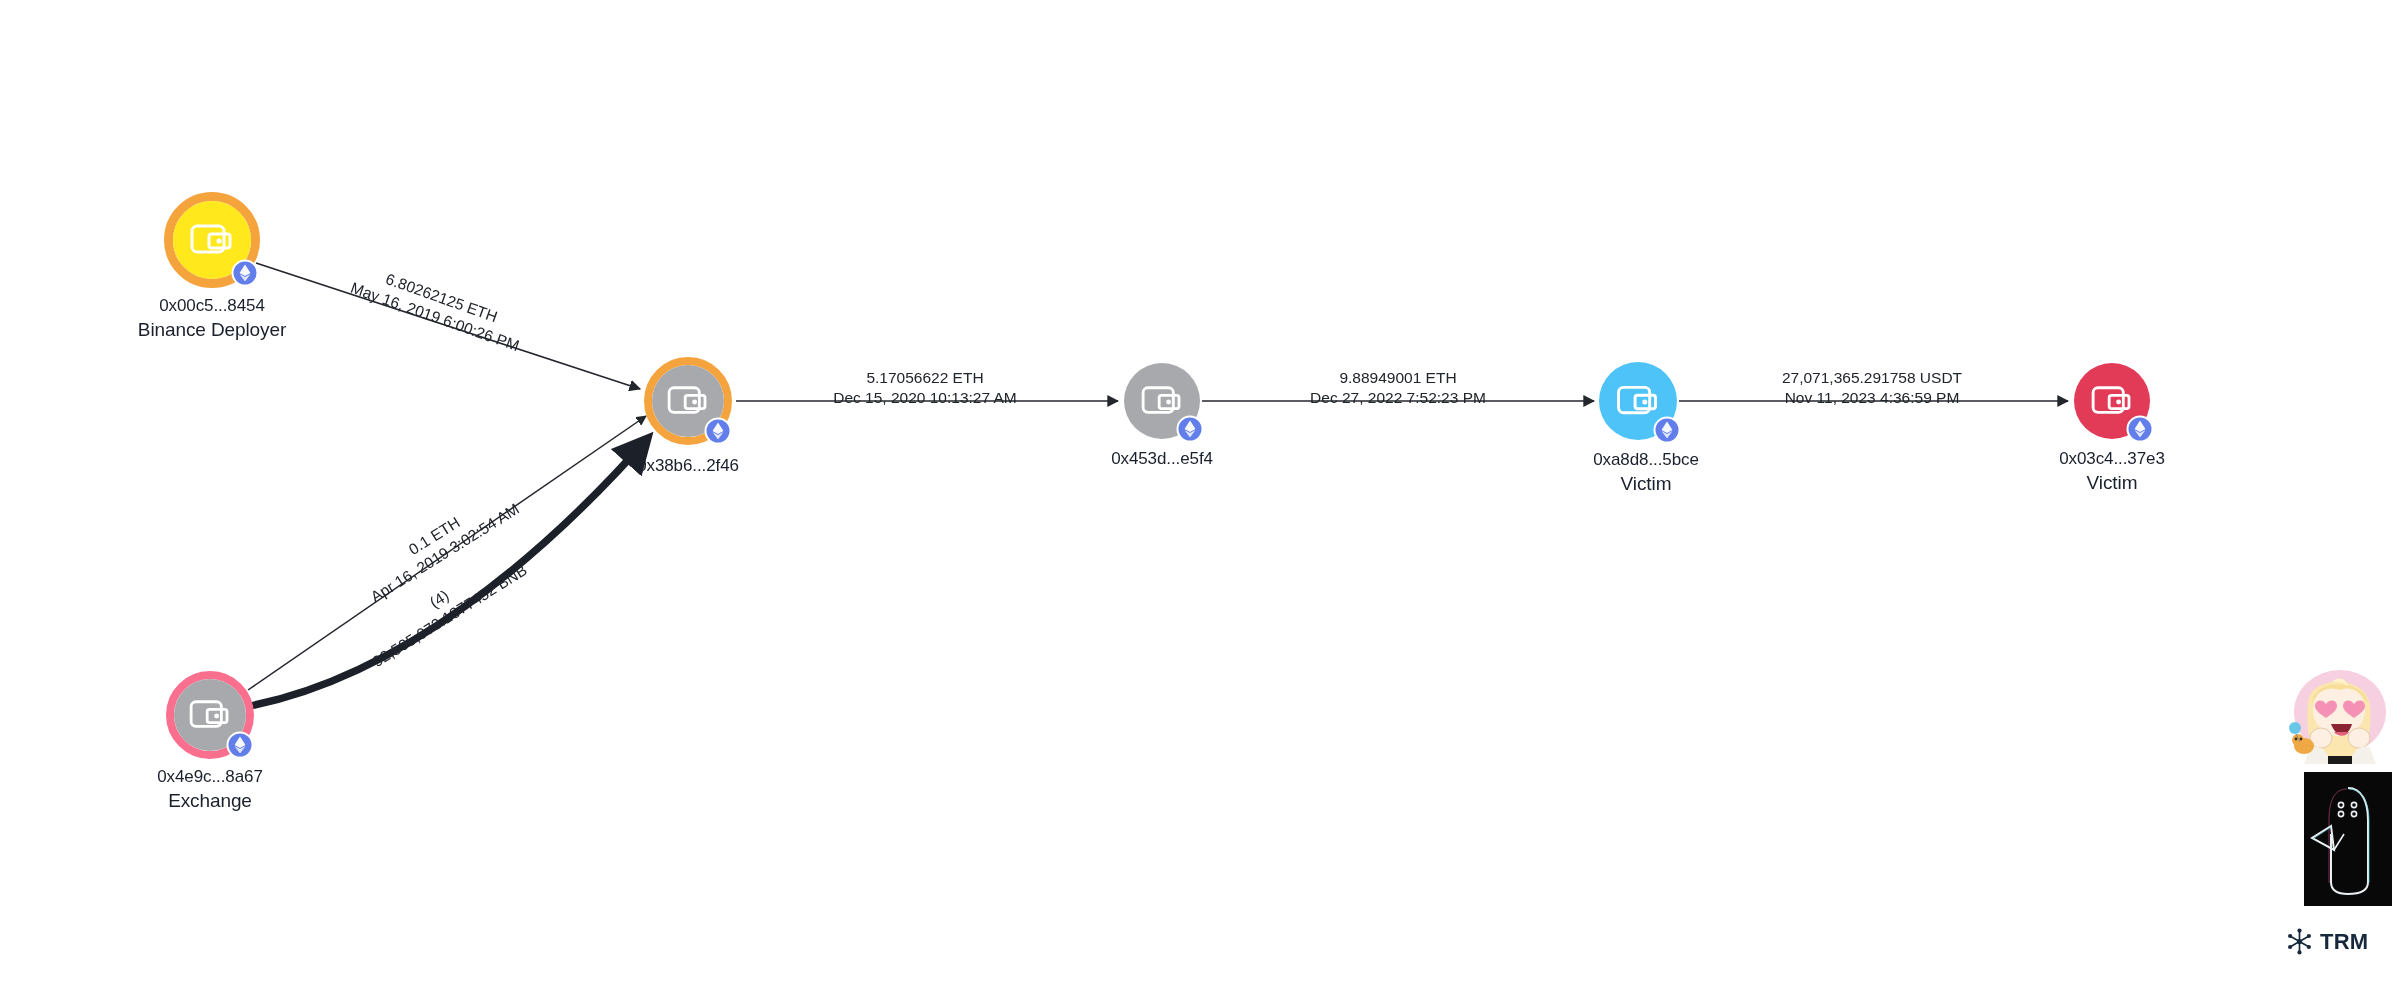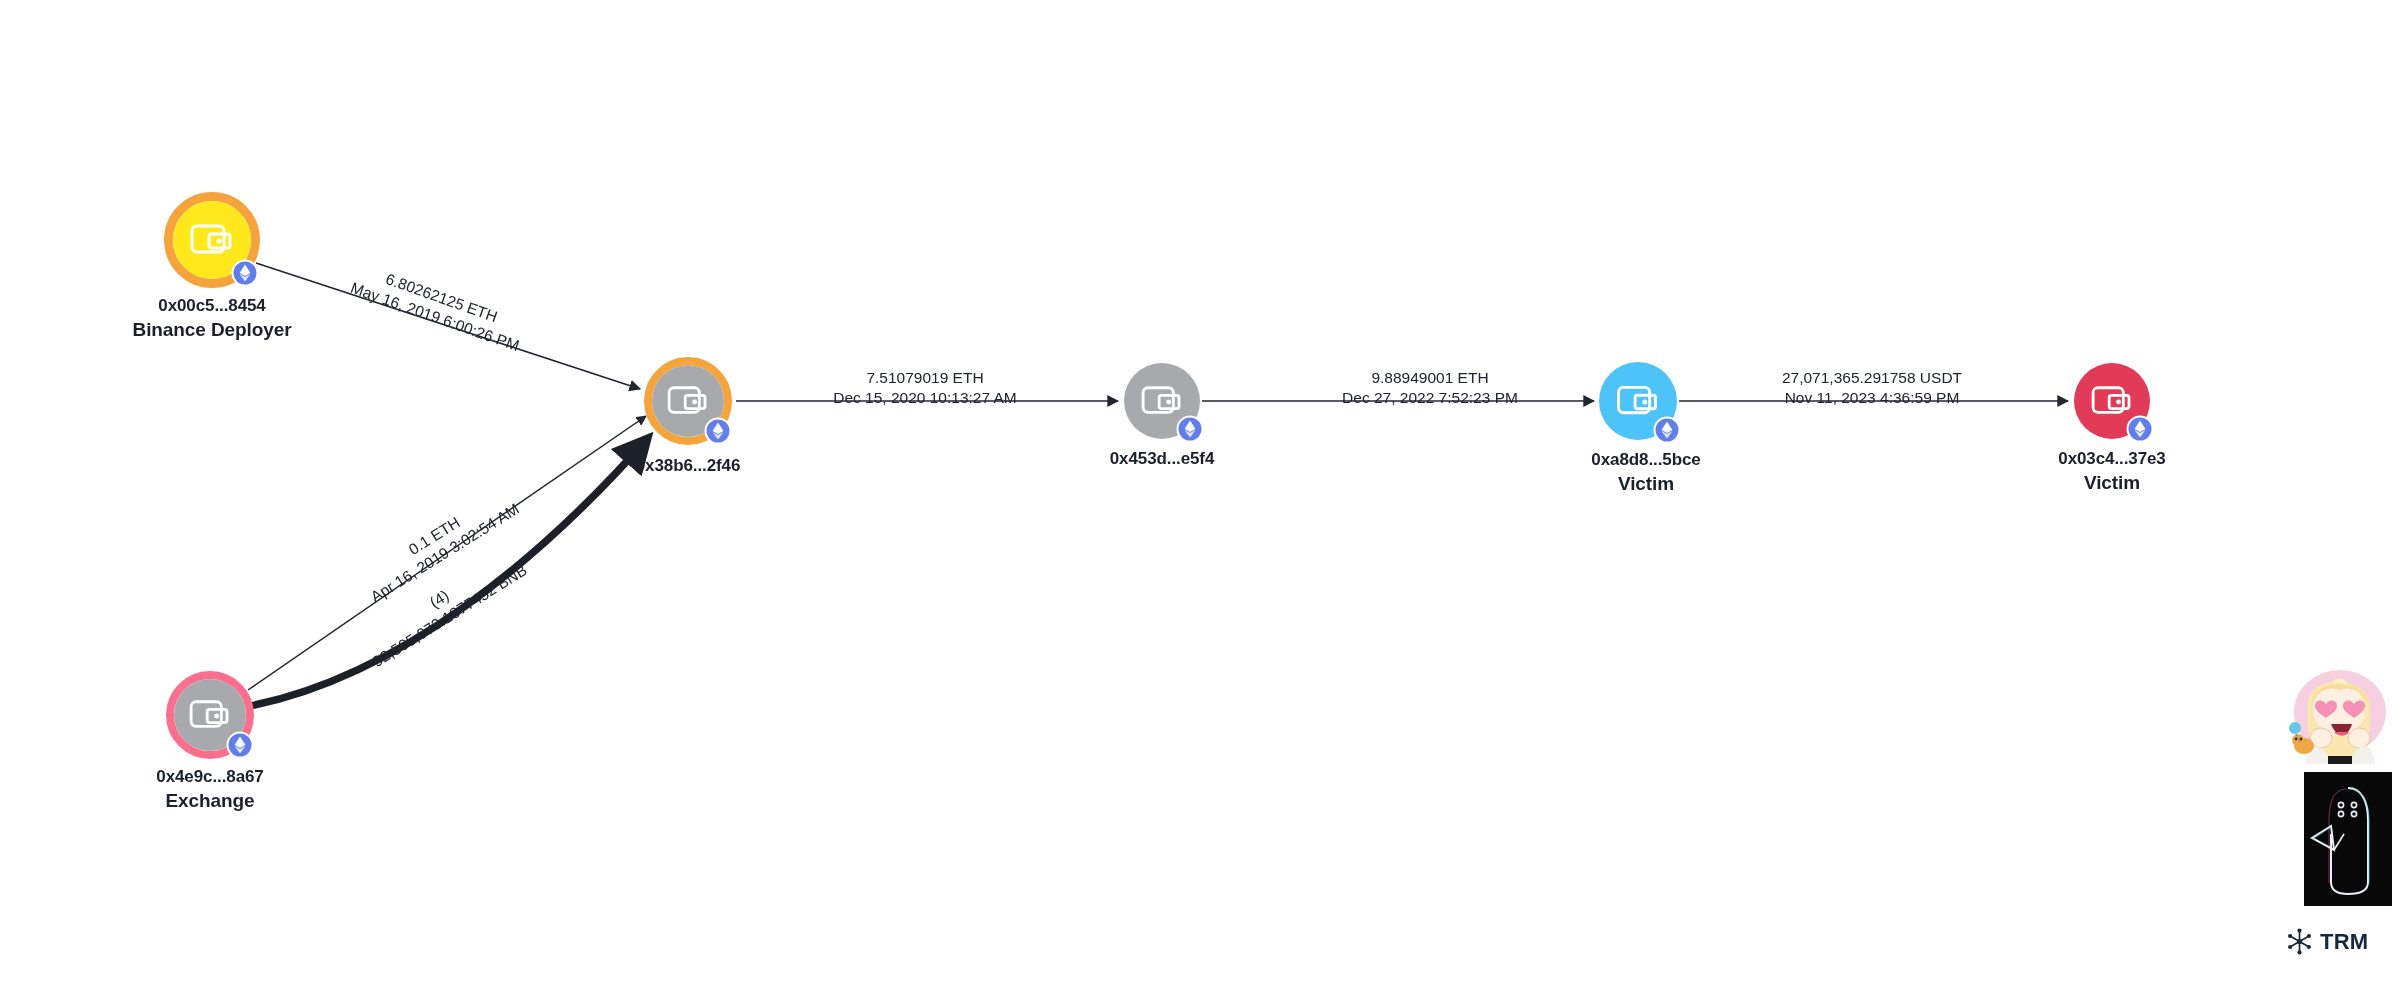--- a/index.html
+++ b/index.html
@@ -61,21 +61,21 @@
     align-items: center;
     justify-content: center;
     transform: translate(-50%, -50%);
   }
   .node-labels {
     position: absolute;
     transform: translateX(-50%);
     text-align: center;
     white-space: nowrap;
     color: #1a202c;
-    font-weight: bold;
+    font-weight: normal;
     line-height: 1.32;
   }
   .node-addr {
     font-size: 17px;
     letter-spacing: -0.1px;
   }
   .node-tag {
     font-size: 19px;
     letter-spacing: -0.1px;
   }
@@ -260,25 +260,25 @@
     <div class="node-tag">Exchange</div>
   </div>
 </div>
 
 <div class="edge-label" style="left:438px; top:308px; transform: translate(-50%,-50%) rotate(19.5deg);">
   <span>6.80262125 ETH</span>
   <span class="l2">May 16, 2019 6:00:26 PM</span>
 </div>
 
 <div class="edge-label" style="left:925px; top:388px; transform: translate(-50%,-50%);">
-  <span>7.51079019 ETH</span>
+  <span>5.17056622 ETH</span>
   <span class="l2">Dec 15, 2020 10:13:27 AM</span>
 </div>
 
-<div class="edge-label" style="left:1398px; top:388px; transform: translate(-50%,-50%); margin-left: 32px;">
+<div class="edge-label" style="left:1398px; top:388px; transform: translate(-50%,-50%);">
   <span>9.88949001 ETH</span>
   <span class="l2">Dec 27, 2022 7:52:23 PM</span>
 </div>
 
 <div class="edge-label" style="left:1872px; top:388px; transform: translate(-50%,-50%);">
   <span>27,071,365.291758 USDT</span>
   <span class="l2">Nov 11, 2023 4:36:59 PM</span>
 </div>
 
 <div class="edge-label" style="left:440px; top:545px; transform: translate(-50%,-50%) rotate(-32deg);">

